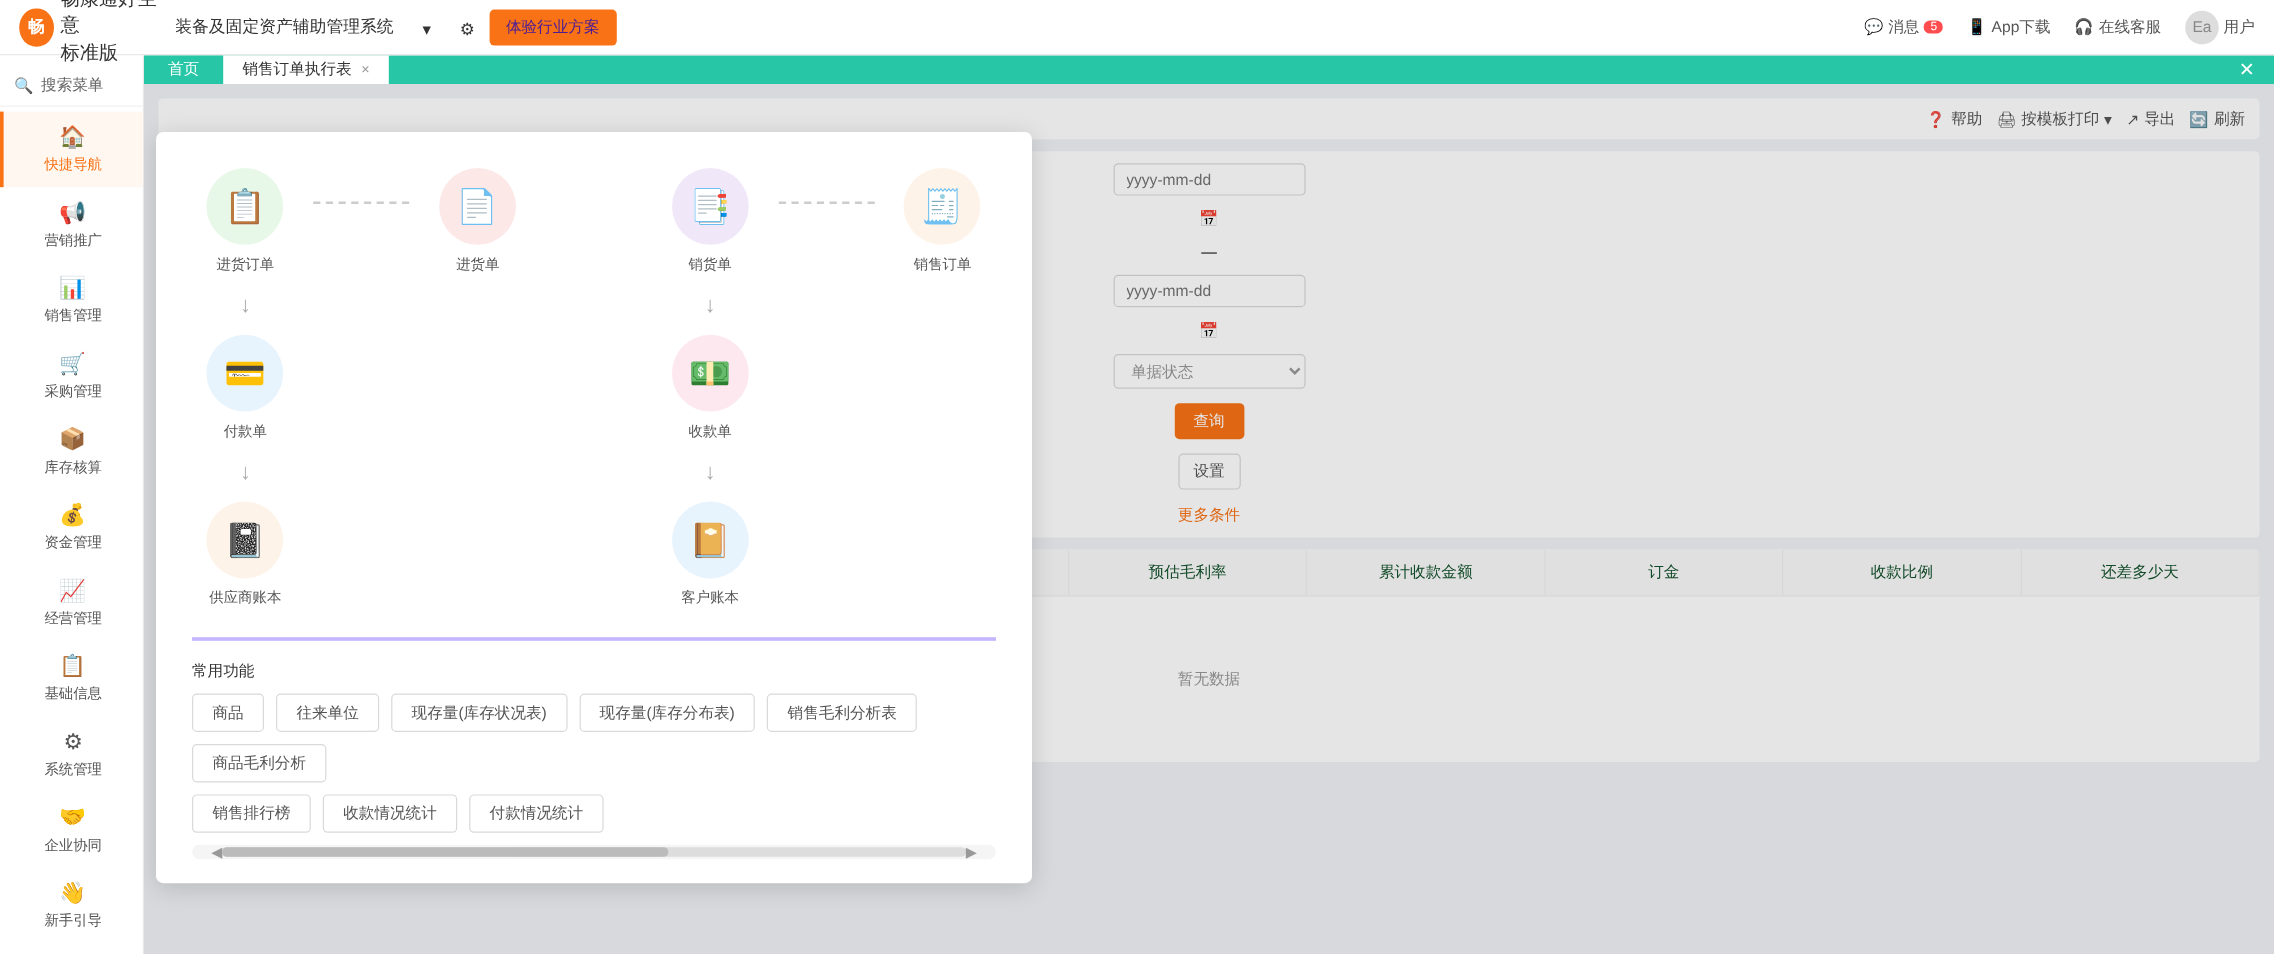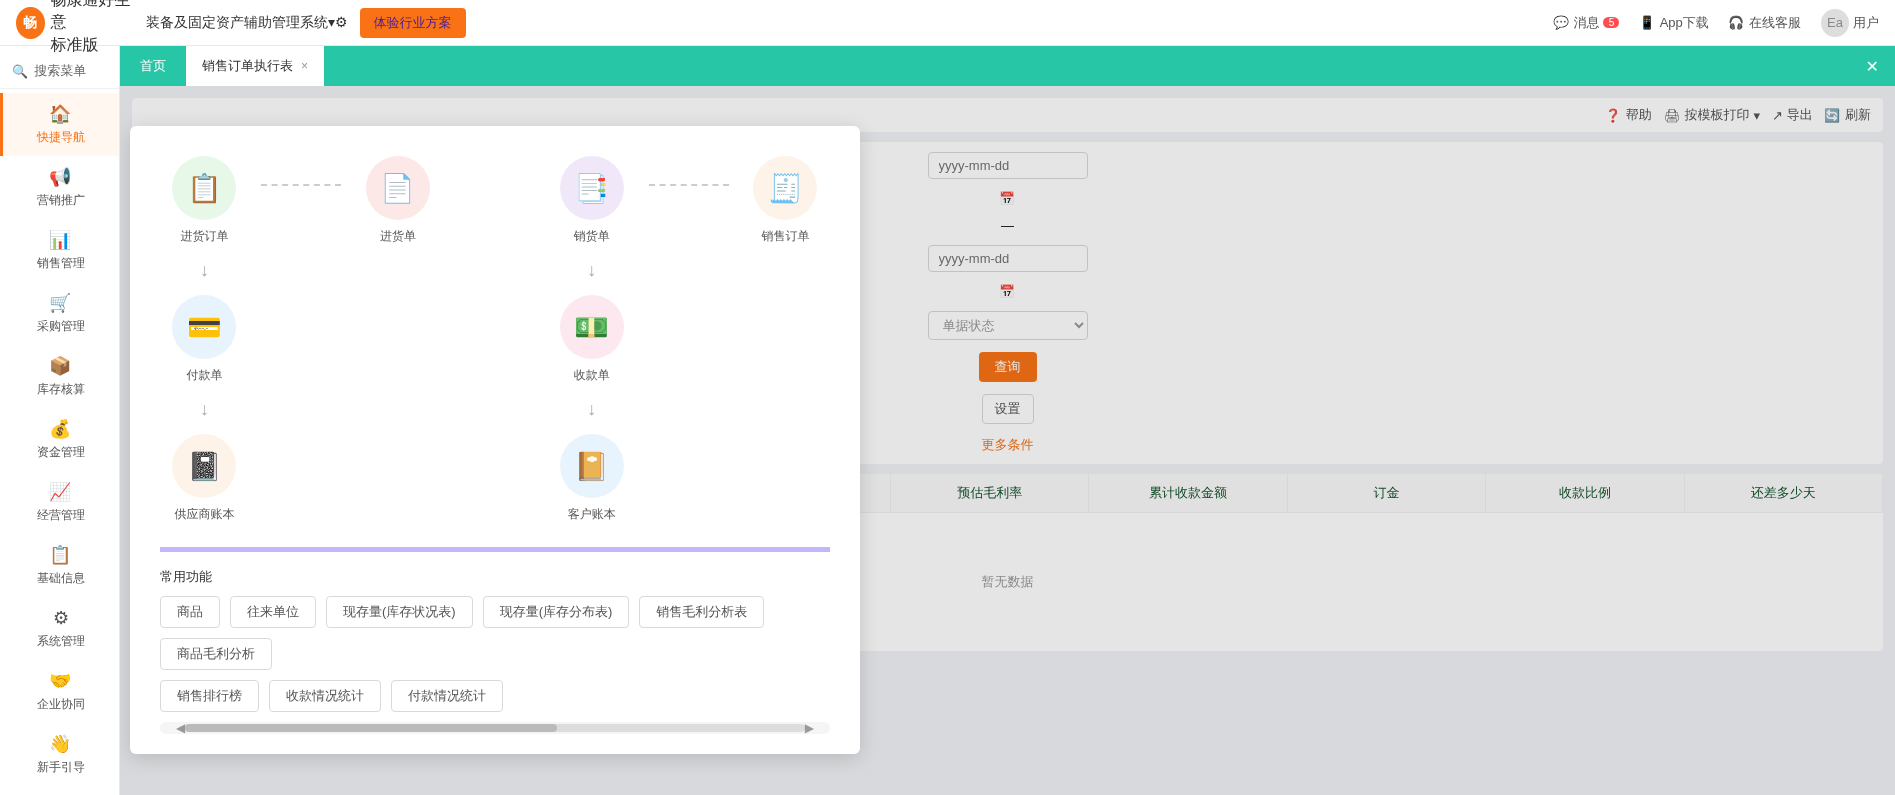--- a/index.html
+++ b/index.html
@@ -34,22 +34,22 @@
       font-size: 14px;
       font-weight: bold;
     }
     .logo-text {
       font-size: 16px;
       color: #333;
       line-height: 1.4;
     }
     .system-title {
       display: flex;
-      align-items: flex-start;
-      gap: 0;
+      align-items: flex-end;
+      gap: 24px;
       margin-left: 10px;
     }
     .system-title span {
       font-size: 14px;
       color: #333;
     }
     .title-dropdown {
       cursor: pointer;
       color: #999;
     }
@@ -150,21 +150,21 @@
       flex-direction: column;
       background: #f0f2f5;
       overflow: hidden;
     }
 
     
     .tab-bar {
       background: #26c6a6;
       display: flex;
       align-items: center;
-      height: 40px;
+      height: 24px;
       padding: 0 0;
     }
     .tab-home {
       background: #26c6a6;
       color: white;
       padding: 0 20px;
       height: 100%;
       display: flex;
       align-items: center;
       cursor: pointer;
@@ -383,21 +383,21 @@
       align-items: center;
     }
     .arrow-down {
       color: #aaa;
       font-size: 18px;
       line-height: 1;
     }
 
     
     .common-functions {
-      border-top: 5px solid #c4b5fd;
+      border-top: 3px solid #c4b5fd;
       padding-top: 16px;
     }
     .common-title {
       font-size: 13px;
       color: #333;
       font-weight: 500;
       margin-bottom: 10px;
     }
     .func-btns {
       display: flex;

